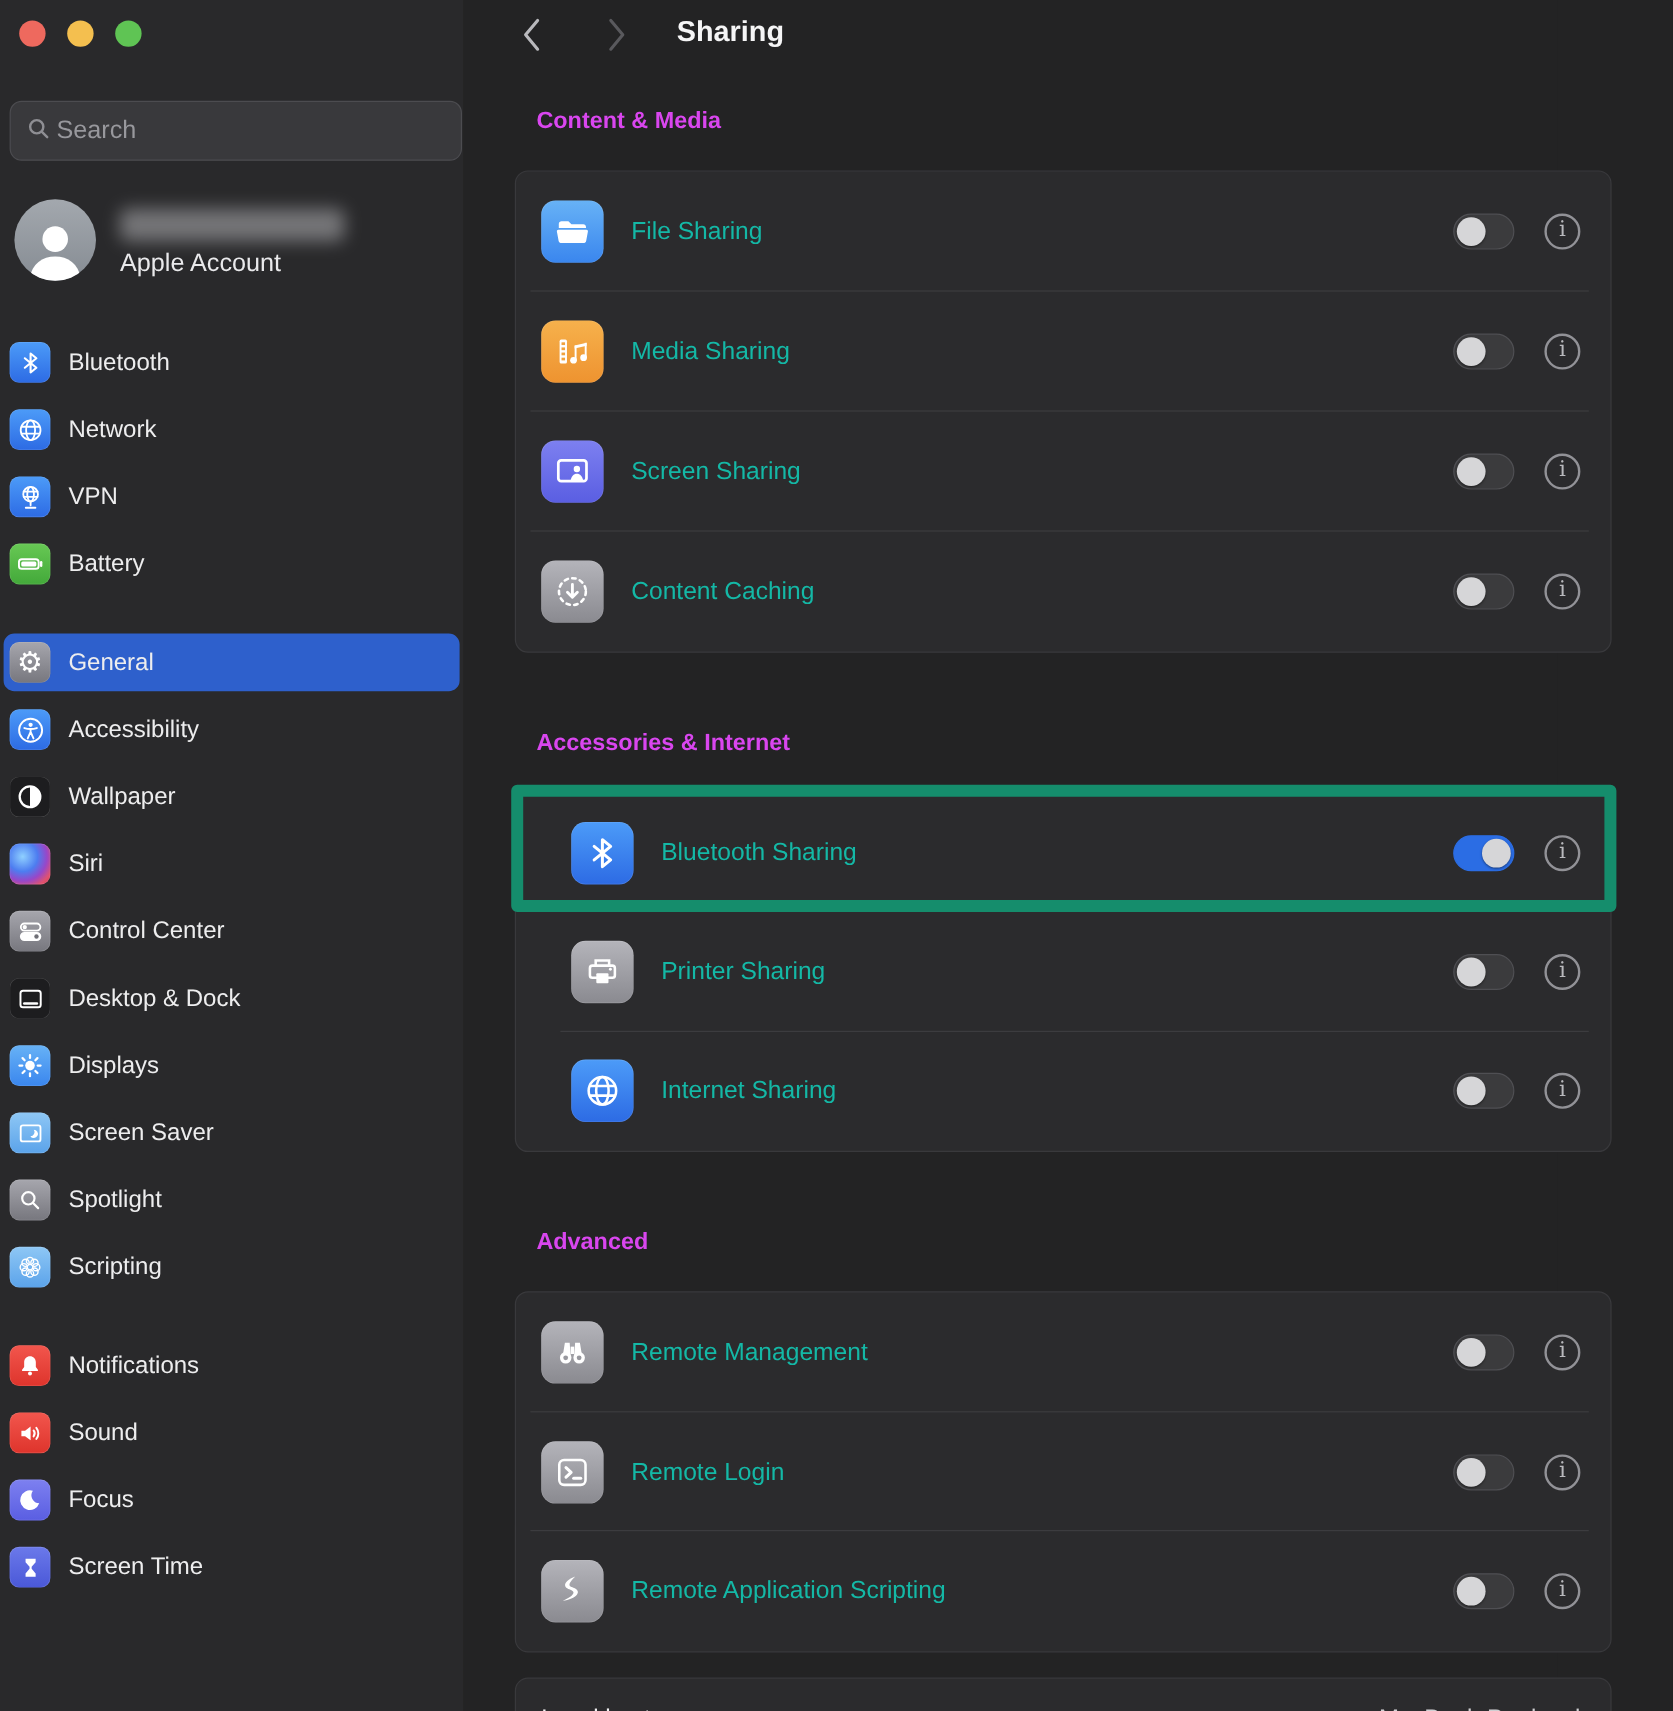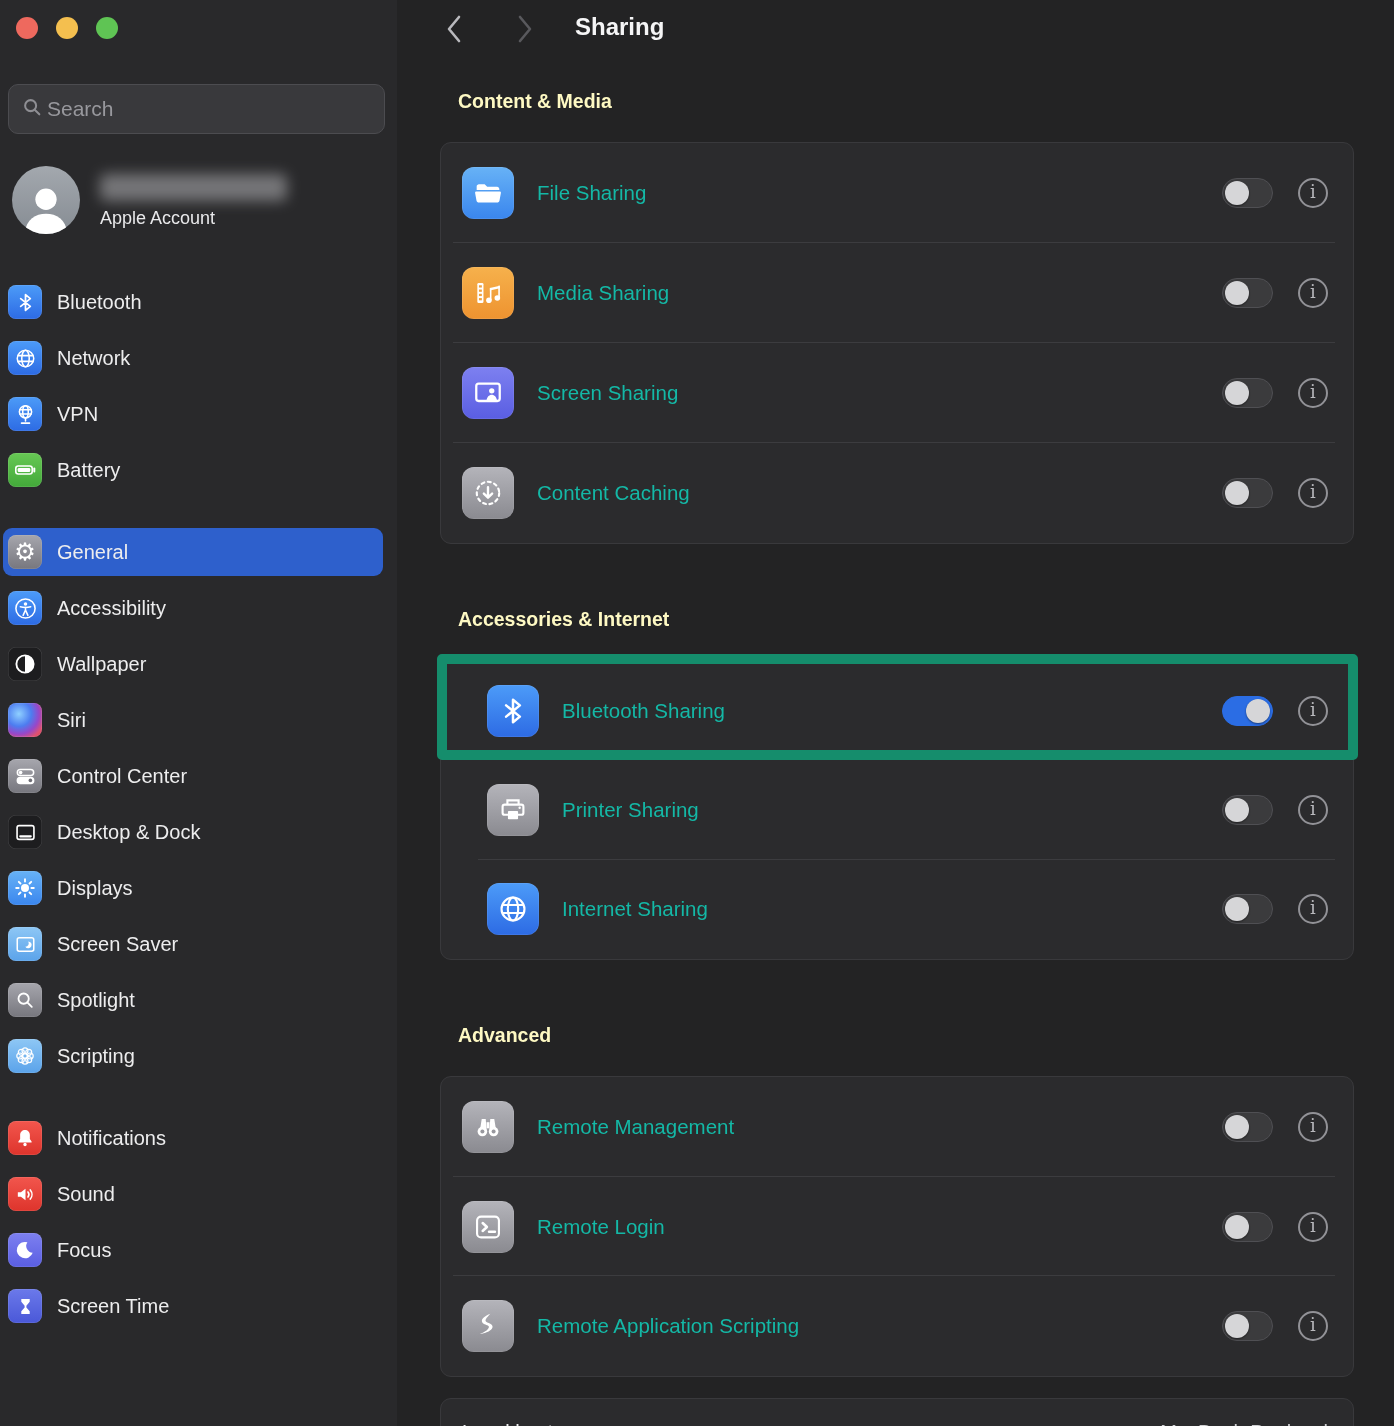--- a/index.html
+++ b/index.html
@@ -23,21 +23,21 @@
   .search-wrap input { background:transparent; border:none; outline:none; color:#e8e8ea;
                  font-size:21px; font-family:"Liberation Sans",sans-serif; width:100%; }
   .search-wrap input::placeholder { color:#98989d; }
 
   .account { position:absolute; left:12px; top:166px; width:390px; height:72px; }
   .avatar { position:absolute; left:0; top:0; width:68px; height:68px; border-radius:50%;
             background:linear-gradient(180deg,#a3a8ae,#868c93); overflow:hidden; }
   .avatar svg { position:absolute; bottom:-4px; left:3px; }
   .acct-name-blur { position:absolute; left:88px; top:8px; width:187px; height:27px;
             background:#8f8f92; border-radius:6px; filter:blur(7px); opacity:.75; }
-  .acct-label { position:absolute; left:88px; top:42px; font-size:18px; color:#e9e9eb;text-align:center; }
+  .acct-label { position:absolute; left:88px; top:42px; font-size:21px; color:#e9e9eb;text-align:center; }
 
   .side-items { position:absolute; left:0; top:278px; width:405px; }
   .sitem { height:48px; margin:0 22px 8px 3px; border-radius:9px;
            display:flex; align-items:center; padding-left:5px; gap:15px; cursor:default; }
   .sitem.gap-after { margin-bottom:34px; }
   .sitem.selected { background:#2e60cc; }
   .slabel { font-size:20px; color:#ededee; }
   .sic { width:34px; height:34px; border-radius:8px; flex:0 0 34px;
          display:flex; align-items:center; justify-content:center;
          box-shadow: inset 0 0 0 .5px rgba(255,255,255,.18); }
@@ -51,27 +51,27 @@
   .bg-gray   { background:linear-gradient(180deg,#a6a6ad,#77777e); }
   .bg-gray-l { background:linear-gradient(180deg,#b4b4ba,#8a8a90); }
   .bg-black  { background:#1d1d1f; }
   .bg-red    { background:linear-gradient(180deg,#f2564d,#de342c); }
   .bg-indigo { background:linear-gradient(180deg,#7d80f0,#5a5ee2); }
   .bg-indigo2{ background:linear-gradient(180deg,#6b79ea,#4a58d8); }
   .bg-orange { background:linear-gradient(180deg,#f6b14c,#ee9330); }
   .bg-siri   { background:radial-gradient(circle at 32% 32%,#8fd0ff 0%,#4d7df0 38%,#9747c9 62%,#e0526f 82%,#d23a56 100%); }
 
   
-  .main { position:absolute; left:397px; top:0; width:912px; height:100%; background:#232324; }
+  .main { position:absolute; left:386px; top:0; width:912px; height:100%; background:#232324; }
   .nav-btn { position:absolute; top:13px; width:30px; height:32px; background:transparent;
              border:none; display:flex; align-items:center; justify-content:center; cursor:default; }
   .nav-back { left:42px; } .nav-fwd { left:113px; }
   .page-title { position:absolute; left:178px; top:13px; font-size:24px; font-weight:700; color:#f5f5f6; }
 
-  .shead { position:absolute; left:61px; font-size:19.5px; font-weight:700; color:#fef9c3; }
+  .shead { position:absolute; left:61px; font-size:19.5px; font-weight:700; color:#d946ef; }
   .shead.s1 { top:90px; } .shead.s2 { top:608px; } .shead.s3 { top:1024px; }
 
   .card { position:absolute; left:43px; width:914px; background:#2b2b2d;
           border:1px solid #39393c; border-radius:11px; display:flex; flex-direction:column; }
   .card.c1 { top:142px; height:402px; }
   .card.c2 { top:660px; height:300px;padding-left:25px; }
   .card.c3 { top:1076px; height:301px; }
   .card.c4 { top:1398px; height:160px; flex-direction:row; align-items:flex-start;
              padding:22px 25px 0 21px; }
 

